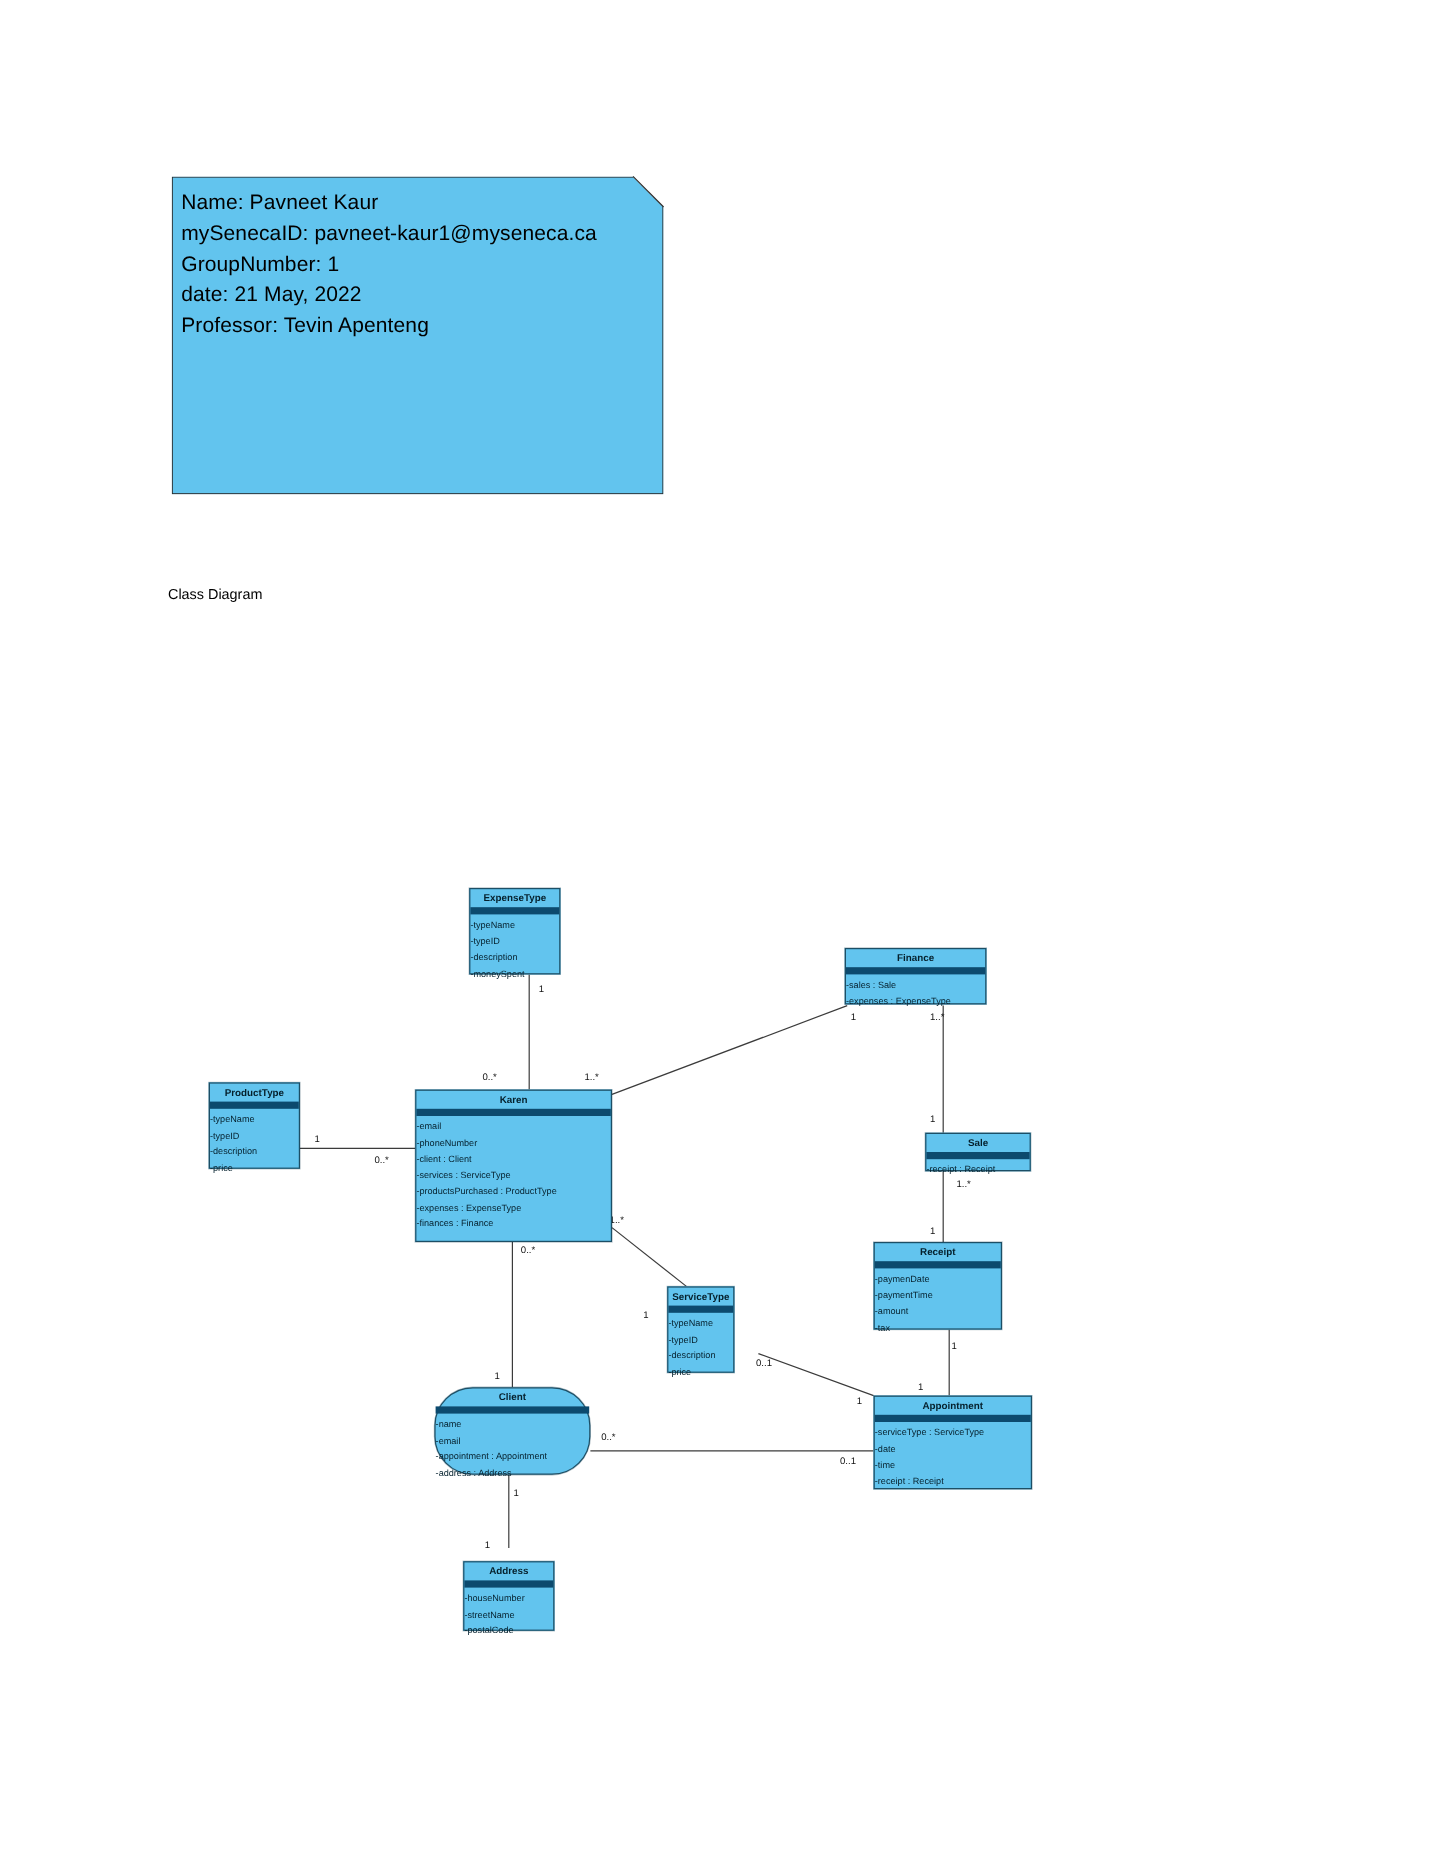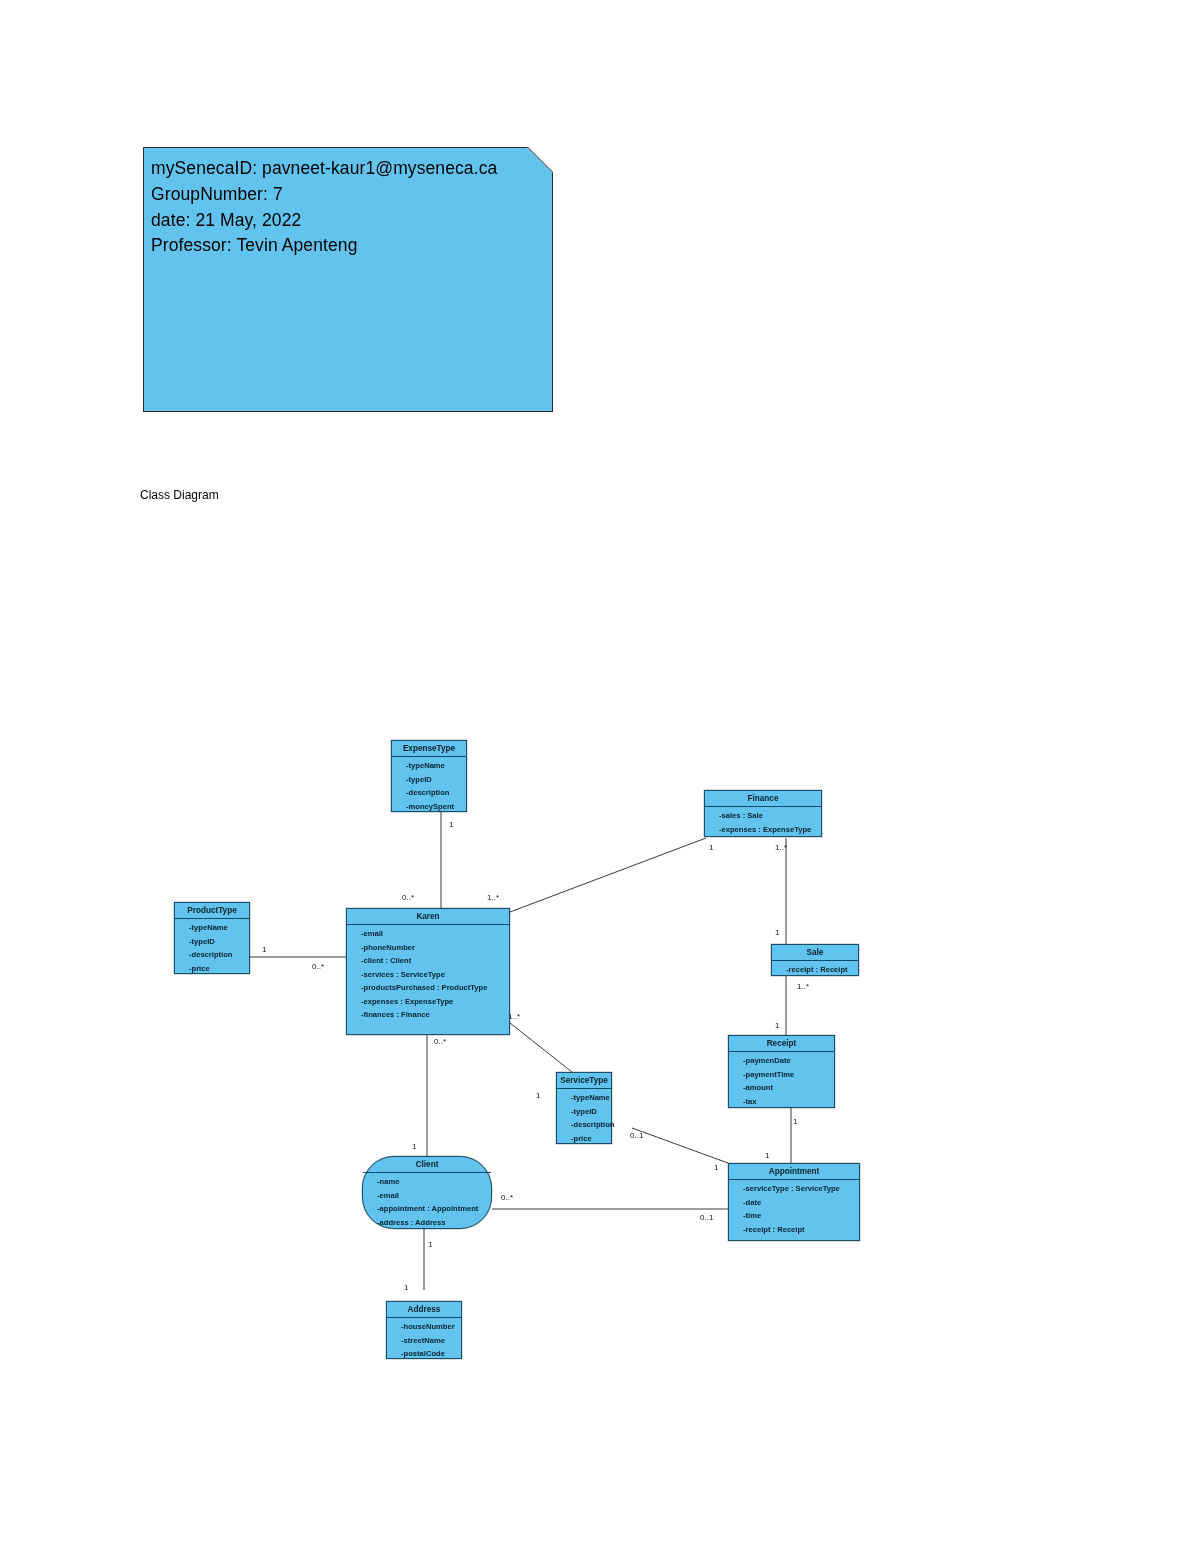--- a/index.html
+++ b/index.html
@@ -89,28 +89,27 @@
     border: 1px solid #1c4f66;
     box-sizing: border-box;
     box-shadow: 0 0 0 0.5px rgba(20,60,80,0.35);
   }
   .uml-name {
     text-align: center;
     font-size: 8.2px;
     font-weight: bold;
     line-height: 11px;
     padding: 2px 2px 2px 2px;
-    border-bottom: 1px solid #0c4a6e;
+    border-bottom: 6px solid #0c4a6e;
     white-space: nowrap;
     overflow: hidden;
     color: #05202c;
   }
   .uml-attrs {
-    padding: 2px 1px 2px 14px;
-    font-weight: bold;
+    padding: 2px 1px 2px 0;
   }
   .uml-attrs .attr {
     font-size: 7.6px;
     line-height: 13.5px;
     white-space: nowrap;
     color: #06222f;
   }
 
   
   .mult {
@@ -124,22 +123,23 @@
 </head>
 <body>
 
 <div id="note-block">
   <div id="note-shape"></div>
   <svg id="note-fold-line" viewBox="0 0 29 29">
     <path d="M 2.5 1 L 28 26.5 L 28 1 Z" fill="#ffffff" stroke="none"></path>
     <path d="M 2.5 1 L 28 26.5" stroke="#2a2a2a" stroke-width="1" fill="none"></path>
   </svg>
   <div id="note-text">
+    <div class="note-line">Name: Pavneet Kaur</div>
     <div class="note-line">mySenecaID: pavneet-kaur1@myseneca.ca</div>
-    <div class="note-line">GroupNumber: 7</div>
+    <div class="note-line">GroupNumber: 1</div>
     <div class="note-line">date: 21 May, 2022</div>
     <div class="note-line">Professor: Tevin Apenteng</div>
   </div>
 </div>
 
 <div id="section-caption">Class Diagram</div>
 
 <div id="diagram">
   <svg id="edge-layer" viewBox="0 0 1200 1553">
     <g stroke="#3b3b3b" stroke-width="1" fill="none">

